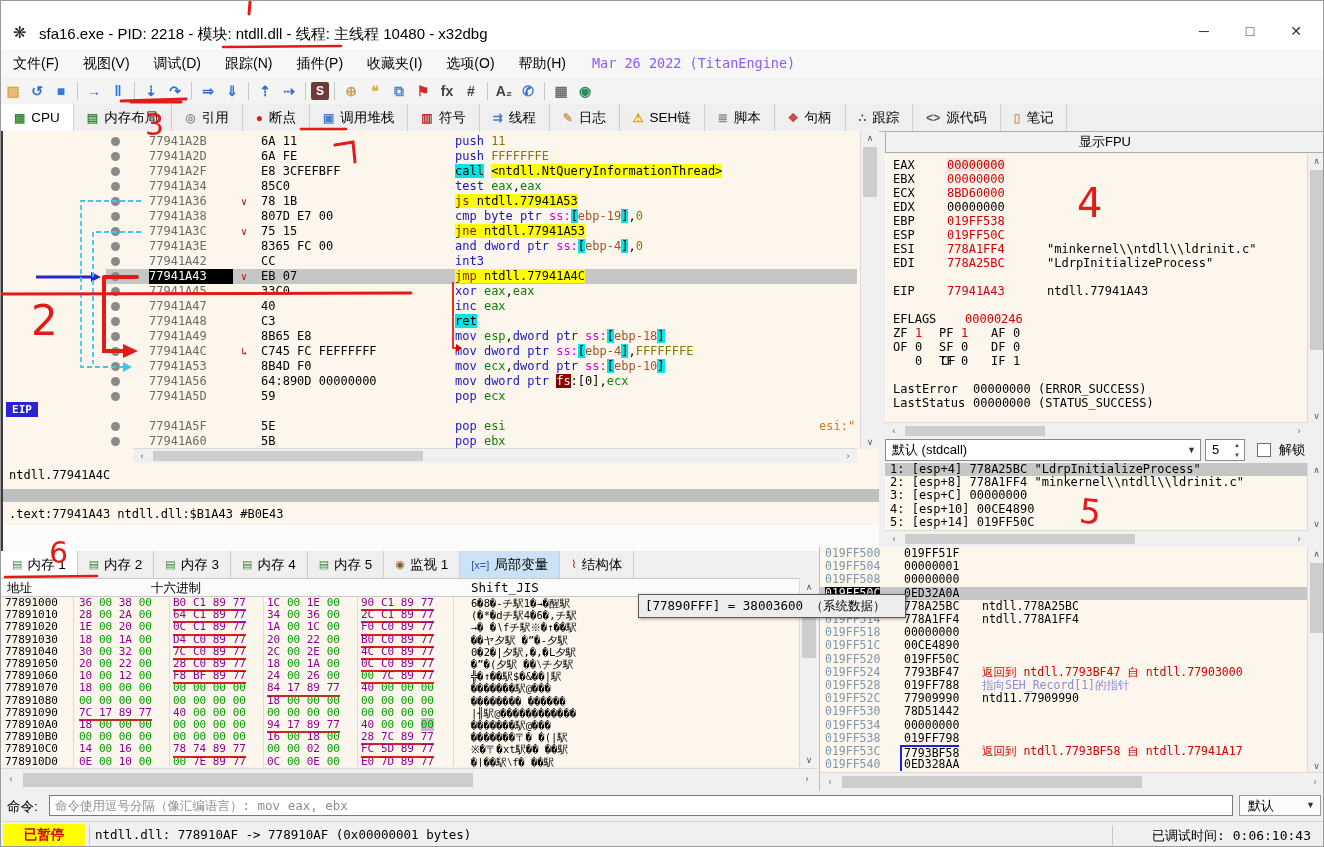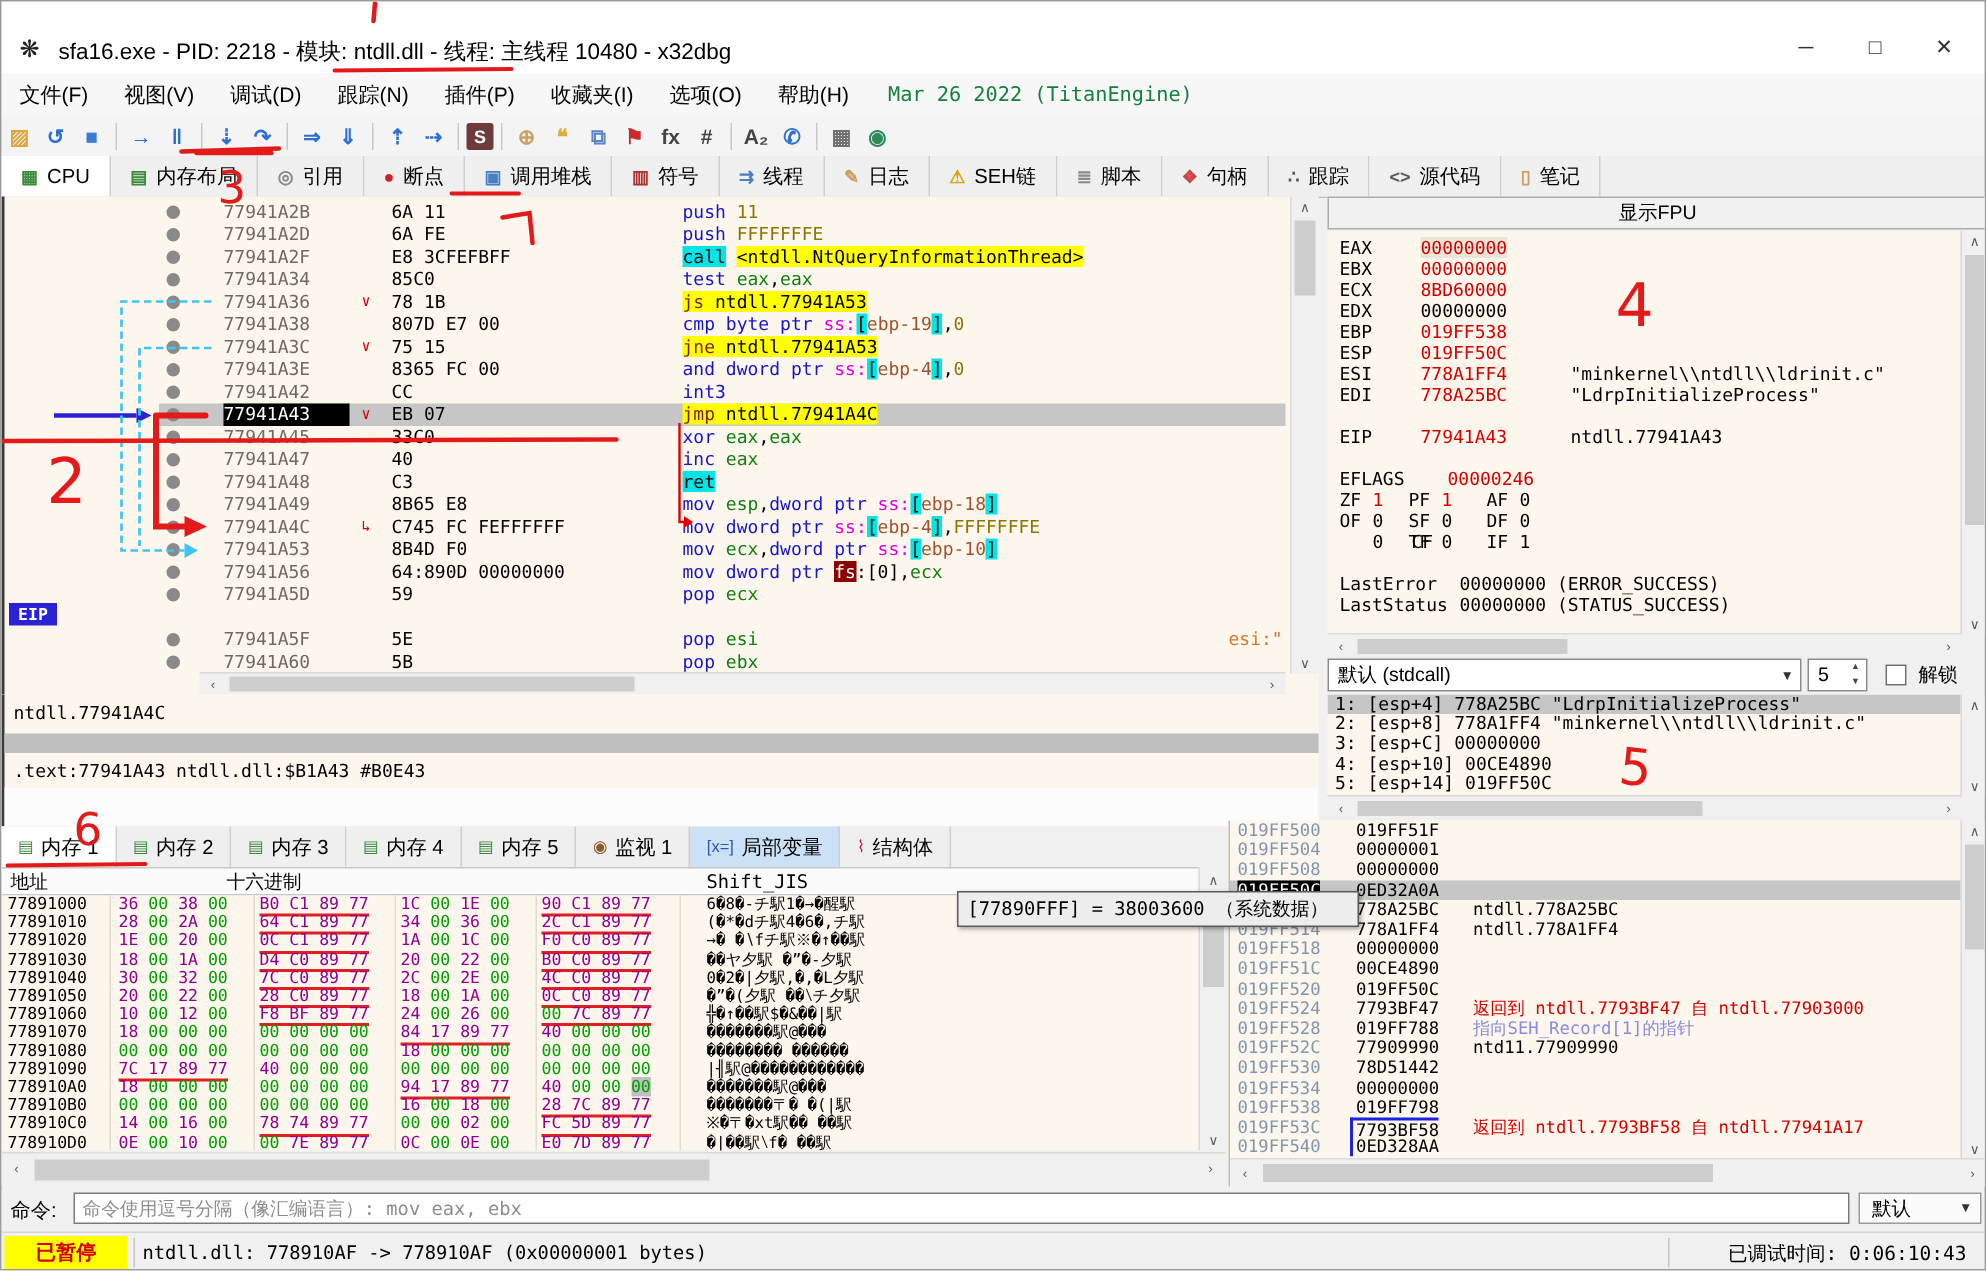--- a/index.html
+++ b/index.html
@@ -7,21 +7,21 @@
        font-family:"Liberation Sans",sans-serif;color:#000;border:1px solid #9A9A9A;box-sizing:border-box;}
   .mono{font-family:"DejaVu Sans Mono",monospace;}
   
   .titlebar{position:absolute;left:0;top:0;width:100%;height:48px;background:#FFFFFF;}
   .app-icon{position:absolute;left:12px;top:22px;font-size:16px;color:#222;}
   .title-text{position:absolute;left:38px;top:24px;font-size:15px;color:#000;white-space:nowrap;}
   .wbtn{position:absolute;top:16px;width:46px;height:28px;text-align:center;line-height:28px;font-size:14px;color:#333;}
   
   .menubar{position:absolute;left:0;top:48px;width:100%;height:28px;background:#F7F7F7;display:flex;align-items:center;}
   .menu-item{padding:0 12px;font-size:14px;line-height:28px;}
-  .build-info{margin-left:14px;font-size:13.5px;color:#15803d;font-family:"DejaVu Sans Mono",monospace;}
+  .build-info{margin-left:14px;font-size:13.5px;color:#8b5cf6;font-family:"DejaVu Sans Mono",monospace;}
   
   .toolbar{position:absolute;left:0;top:76px;width:100%;height:27px;background:#F4F4F4;display:flex;align-items:center;}
   .tb-icon{width:22px;height:22px;text-align:center;line-height:22px;font-size:14px;font-weight:bold;margin:0 1px;}
   .tb-sep{width:1px;height:18px;background:#C8C8C8;margin:0 4px;}
   
   .tabbar{position:absolute;left:0;top:103px;width:100%;height:27px;background:#EFEFEF;border-bottom:1px solid #BDBDBD;display:flex;}
   .tab{display:flex;align-items:center;gap:6px;padding:0 13px;font-size:13.5px;border-right:1px solid #CFCFCF;background:#EFEFEF;white-space:nowrap;}
   .tab.active{background:#FFFFFF;}
   .tab .ticon{font-size:12px;font-weight:bold;}
   

